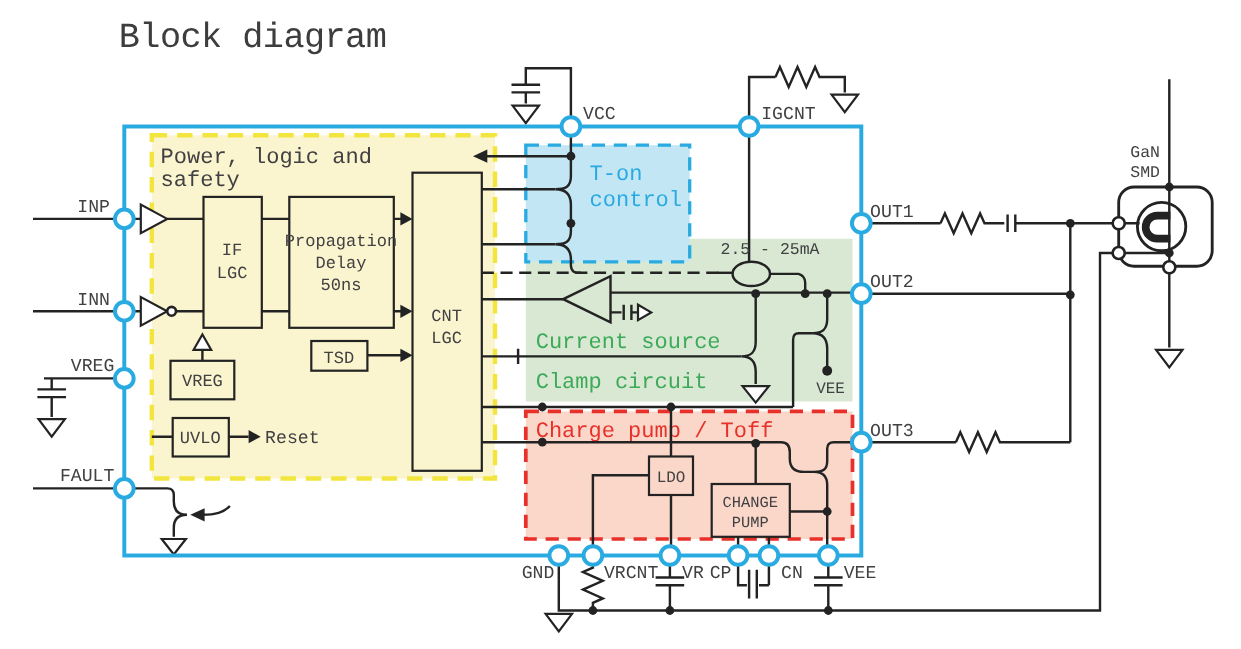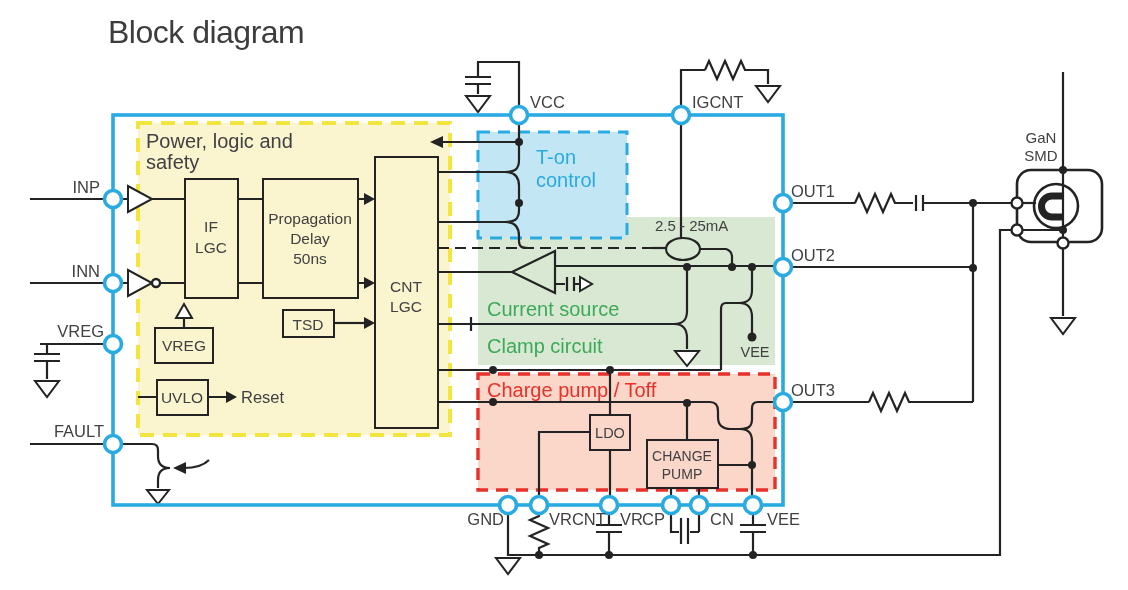--- a/index.html
+++ b/index.html
@@ -1,17 +1,17 @@
 <!DOCTYPE html>
 <html><head>
 <meta charset="utf-8">
 <style>
   html,body{margin:0;padding:0;background:#ffffff;}
   body{font-family:"Liberation Sans", sans-serif;}
-  #stage{position:relative;width:1128px;height:590px;background:#fff;overflow:hidden;}
+  #stage{position:relative;width:1128px;height:590px;background:#fff;overflow:hidden;font-family:Liberation Mono, monospace;}
   svg text{fill:#414042;}
   .ttl{font-size:32px;fill:#3d3d3d;letter-spacing:-0.5px;}
   .reg{font-size:20px;}
   .blk{font-size:15.5px;}
   .pin{font-size:16.5px;}
   .sm{font-size:15px;}
   .w{stroke:#232323;stroke-width:2.2;fill:none;}
   .gnd{stroke:#232323;stroke-width:2;fill:#ffffff;}
   .dot{fill:#232323;stroke:none;}
   .pinc{fill:#ffffff;stroke:#29ABE2;stroke-width:3.6;}

